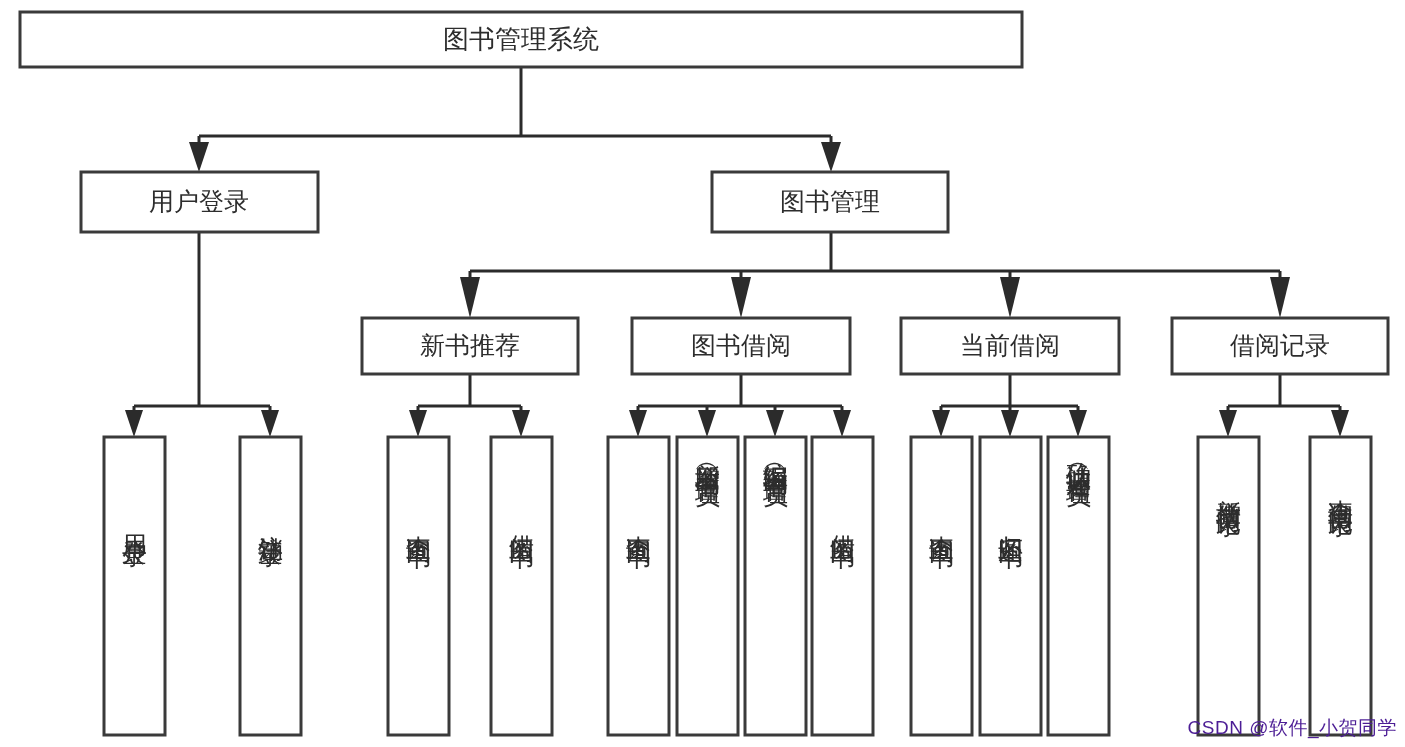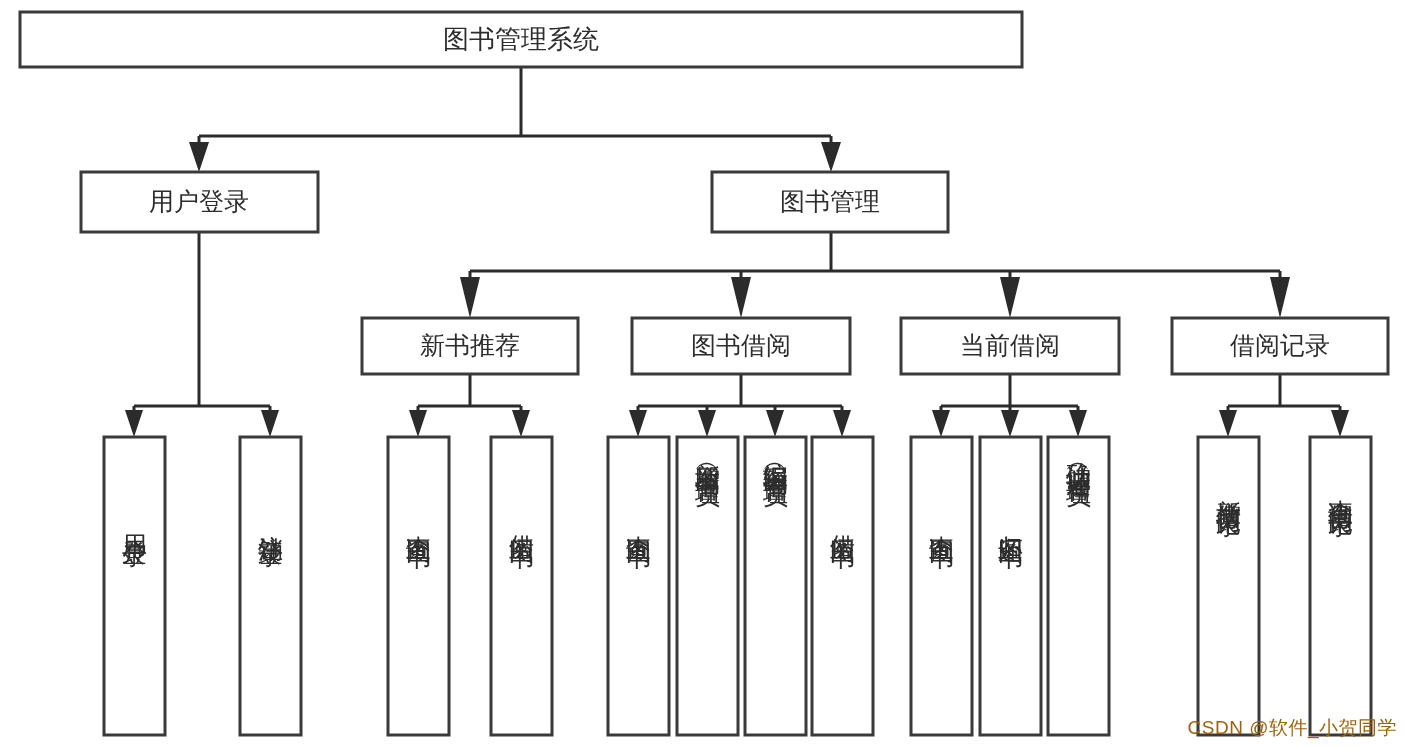--- a/index.html
+++ b/index.html
@@ -73,21 +73,21 @@
     letter-spacing: 3px;
     color: #2d2d2d;
     white-space: nowrap;
   }
   .watermark {
     position: absolute;
     right: 8px;
     bottom: 6px;
     font-family: "Liberation Sans", "DejaVu Sans", sans-serif;
     font-size: 19px;
-    color: #a16207;
+    color: #4c1d95;
     letter-spacing: 0.5px;
     white-space: nowrap;
   }
 </style>
 </head>
 <body>
 
 <div id="diagram-root">
 
   <svg class="flow" viewBox="0 0 1405 747" xmlns="http://www.w3.org/2000/svg">

